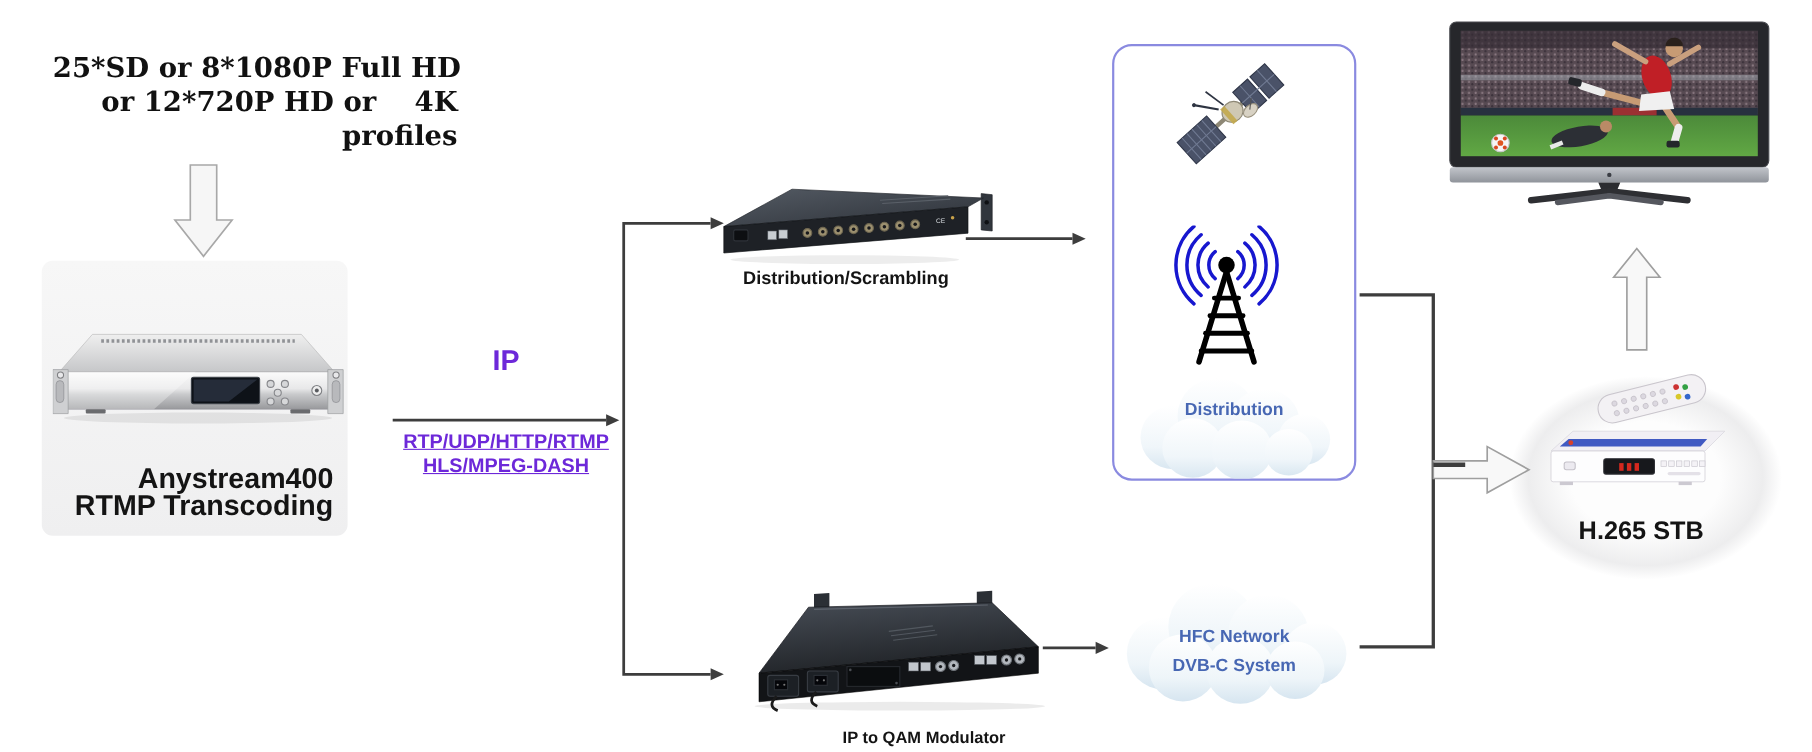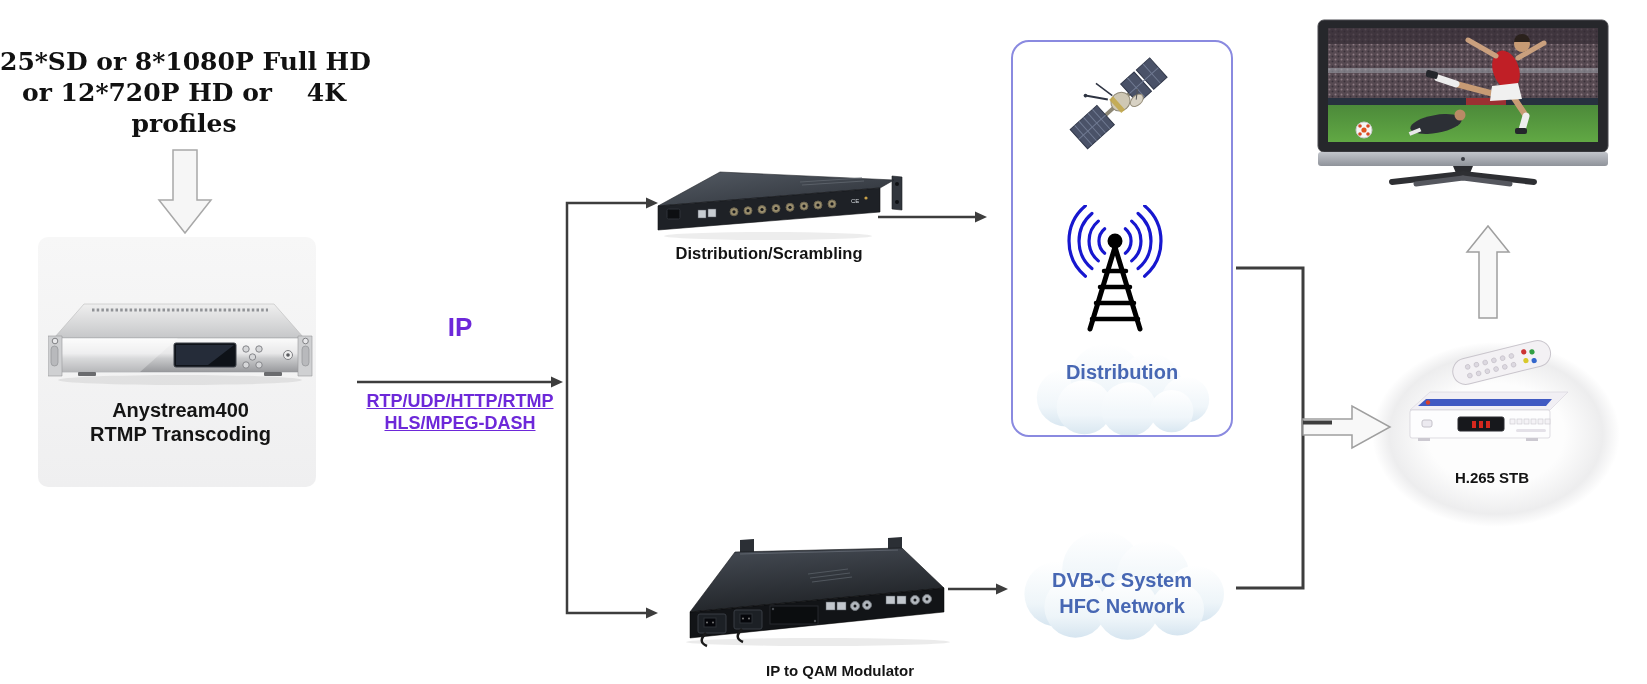--- a/index.html
+++ b/index.html
@@ -2,35 +2,35 @@
 <html><head>
 <meta charset="utf-8">
 <style>
   html,body{margin:0;padding:0;background:#fff;}
   #stage{position:relative;width:1647px;height:684px;background:#fff;overflow:hidden;
          font-family:"Liberation Sans",sans-serif;}
   .abs{position:absolute;}
   .lbl{position:absolute;font-family:"Liberation Sans",sans-serif;font-weight:700;
        color:#141414;text-align:center;z-index:3;}
   .red{color:#6d28d9;}
-  .headline{position:absolute;left:0;top:46px;width:368px;text-align:center;
+  .headline{position:absolute;left:0;top:46px;width:368px;text-align:right;
             font-family:"DejaVu Serif",serif;font-weight:700;font-size:25px;
-            line-height:31px;color:#111;z-index:3;}
+            line-height:31px;color:#111;z-index:3;padding-left:48px;}
   .headline span{display:block;white-space:pre;}
   .shapes{z-index:1;}
   #connectors{position:absolute;left:0;top:0;z-index:2;pointer-events:none;}
   .distbox{position:absolute;left:1011px;top:40px;width:222px;height:397px;
            border:2px solid #8a8ae0;border-radius:18px;background:#fff;
            box-sizing:border-box;overflow:hidden;z-index:1;}
   .stb-halo{position:absolute;left:1372px;top:342px;width:248px;height:185px;
             border-radius:50%;z-index:1;
             background:radial-gradient(closest-side,#fdfdfd 55%,#ededee 86%,rgba(236,236,238,0) 100%);}
   .card{position:absolute;left:38px;top:237px;width:278px;height:250px;border-radius:10px;
         background:linear-gradient(#f7f7f7,#efeff0);z-index:1;}
-  .cloud-text{position:absolute;text-align:center;font-weight:700;font-size:20px;
+  .cloud-text{position:absolute;text-align:center;font-weight:700;font-size:16px;
               line-height:25px;color:#4767b3;z-index:3;}
 </style>
 </head>
 <body>
 
 <div id="stage">
 
   <div class="headline">
     <span>25*SD or 8*1080P Full HD</span>
     <span>or 12*720P HD or    4K</span>
@@ -71,21 +71,21 @@
     <polygon points="0,40 14,40 14,80 0,80" fill="#cfd0d2" stroke="#97989c" stroke-width="0.6"></polygon>
     <rect x="3" y="50" width="7" height="20" rx="3.5" fill="#b8b9bc" stroke="#8a8b8f" stroke-width="0.6"></rect>
     <circle cx="7" cy="45" r="2.8" fill="#e8e8ea" stroke="#808184"></circle>
     <polygon points="250,40 264,40 264,80 250,80" fill="#cfd0d2" stroke="#97989c" stroke-width="0.6"></polygon>
     <rect x="254" y="50" width="7" height="20" rx="3.5" fill="#b8b9bc" stroke="#8a8b8f" stroke-width="0.6"></rect>
     <circle cx="257.5" cy="45" r="2.8" fill="#e8e8ea" stroke="#808184"></circle>
     <rect x="30" y="76" width="18" height="4" rx="1" fill="#6a6b6e"></rect>
     <rect x="216" y="76" width="18" height="4" rx="1" fill="#6a6b6e"></rect>
   </svg>
 
-  <div class="lbl" style="left:58px;top:398px;width:245px;font-size:20px;line-height:24px;">
+  <div class="lbl" style="left:58px;top:423px;width:245px;font-size:26px;line-height:24px;text-align:right;">
     <div>Anystream400</div>
     <div>RTMP Transcoding</div>
   </div>
 
   <div class="lbl red" style="left:410px;top:312px;width:100px;font-size:26px;">IP</div>
   <div class="lbl red" style="left:337px;top:391px;width:246px;font-size:18px;line-height:21.5px;text-decoration:underline;">
     <div>RTP/UDP/HTTP/RTMP</div>
     <div>HLS/MPEG-DASH</div>
   </div>
 
@@ -268,22 +268,22 @@
       <circle cx="52" cy="66" r="30"></circle>
         <circle cx="92" cy="44" r="36"></circle>
       <circle cx="138" cy="50" r="33"></circle>
         <circle cx="176" cy="66" r="26"></circle>
       <circle cx="68" cy="78" r="28"></circle>
         <circle cx="115" cy="80" r="28"></circle>
       <circle cx="160" cy="80" r="24"></circle>
     </g>
   </svg>
   <div class="cloud-text" style="left:1002px;top:567px;width:240px;line-height:26px;">
+    <div>HFC Network</div>
     <div>DVB-C System</div>
-    <div>HFC Network</div>
   </div>
 
   <div class="stb-halo"></div>
   <svg class="abs shapes" style="left:1398px;top:336px;" width="180" height="110" viewBox="0 0 180 110">
     <g transform="translate(52,26) rotate(-14)">
       <rect x="0" y="0" width="100" height="26" rx="13" fill="#f3f1f4" stroke="#c9c5cc"></rect>
       <g fill="#dcd8e0" stroke="#b8b4bc" stroke-width="0.5">
         <circle cx="16" cy="9" r="2.4"></circle>
           <circle cx="25" cy="9" r="2.4"></circle>
           <circle cx="34" cy="9" r="2.4"></circle>
@@ -316,21 +316,21 @@
         <rect x="119" y="83" width="5" height="5"></rect>
       <rect x="126" y="83" width="5" height="5"></rect>
         <rect x="133" y="83" width="5" height="5"></rect>
       <rect x="140" y="83" width="5" height="5"></rect>
         <rect x="147" y="83" width="5" height="5"></rect>
     </g>
     <rect x="118" y="93" width="30" height="3" rx="1.5" fill="#e4e1e8"></rect>
     <rect x="20" y="102" width="12" height="3" fill="#ccc9d1"></rect>
     <rect x="128" y="102" width="12" height="3" fill="#ccc9d1"></rect>
   </svg>
-  <div class="lbl" style="left:1392px;top:469px;width:200px;font-size:15px;">H.265 STB</div>
+  <div class="lbl" style="left:1392px;top:469px;width:200px;font-size:23px;">H.265 STB</div>
 
   <svg class="abs shapes" style="left:1316px;top:18px;" width="294" height="170" viewBox="0 0 294 170">
     <defs>
       <pattern id="pat-crowd" width="6" height="5" patternUnits="userSpaceOnUse">
         <rect width="6" height="5" fill="#574a52"></rect>
         <circle cx="1.5" cy="1.5" r="1" fill="#8d7b84"></circle>
         <circle cx="4.5" cy="3.5" r="1" fill="#3a313a"></circle>
       </pattern>
       <linearGradient id="pg1" x1="0" y1="0" x2="0" y2="1">
         <stop offset="0" stop-color="#4c8a3a"></stop>

